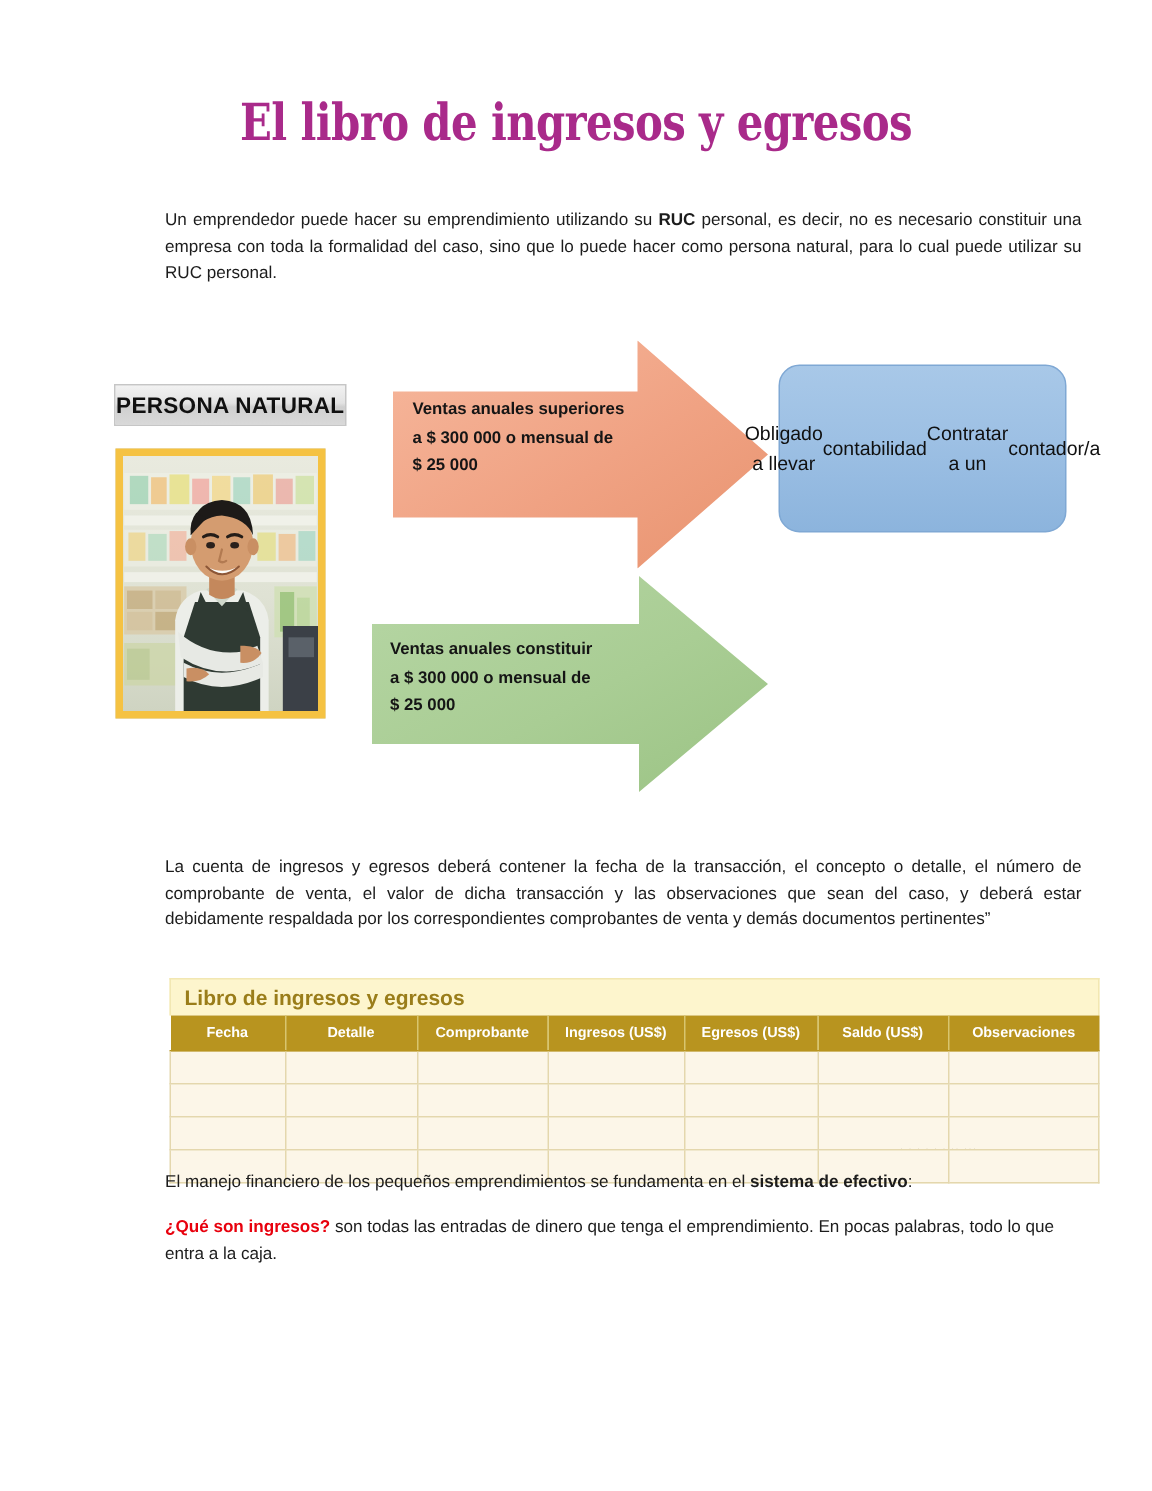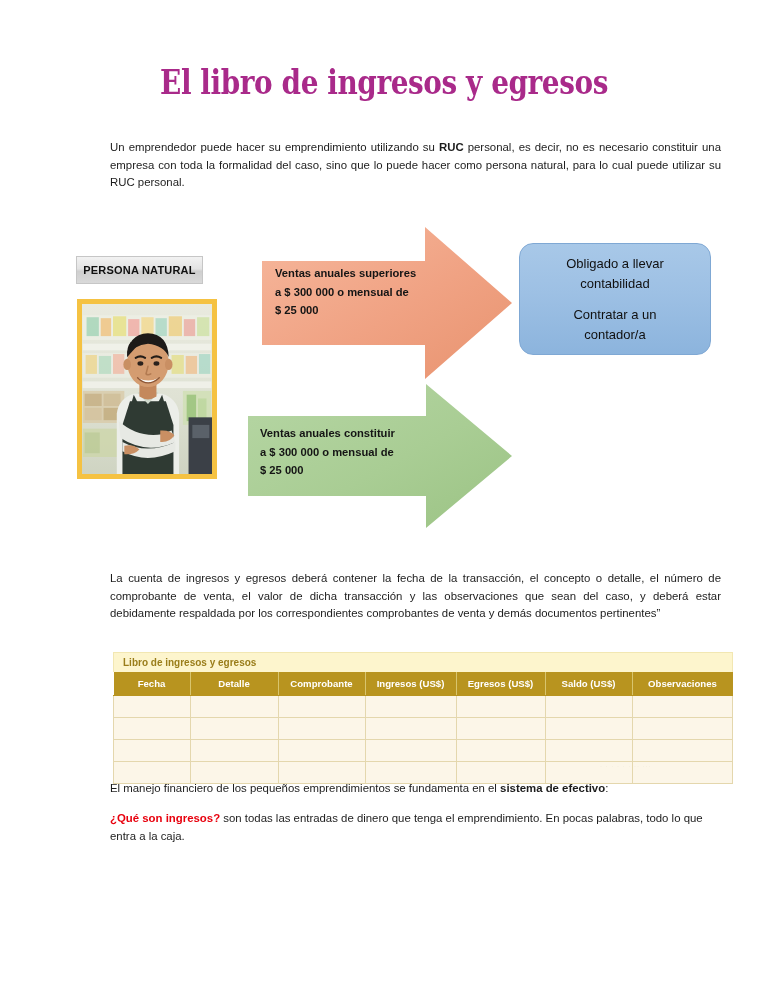--- a/index.html
+++ b/index.html
@@ -53,28 +53,28 @@
   #ingresos-para{ left: 110px; top: 810px; width: 611px; text-align: left; }
   #egresos-para { left: 110px; top: 858px; width: 611px; text-align: left; }
 
   
   .diagram { position: absolute; left: 0; top: 0; width: 768px; height: 994px; pointer-events: none; }
 
   .persona-chip {
     position: absolute;
     left: 76px;
     top: 256px;
-    width: 127px;
+    width: 155px;
     height: 28px;
     background: linear-gradient(to bottom, #f2f2f2 0%, #e3e3e3 45%, #cfcfcf 55%, #d9d9d9 100%);
     border: 1px solid #c6c6c6;
     display: flex;
     align-items: center;
     justify-content: center;
-    font-size: 11px;
+    font-size: 15px;
     font-weight: bold;
     letter-spacing: 0.2px;
     color: #101010;
     box-sizing: border-box;
   }
 
   .photo-frame {
     position: absolute;
     left: 77px;
     top: 299px;
@@ -100,21 +100,21 @@
   #arrow-orange { left: 262px; top: 227px; width: 250px; height: 152px; }
   #arrow-orange-label { left: 275px; top: 264px; width: 175px; }
 
   #arrow-green { left: 248px; top: 384px; width: 264px; height: 144px; }
   #arrow-green-label { left: 260px; top: 424px; width: 180px; }
 
   .result-box {
     position: absolute;
     border-radius: 14px;
     display: flex;
-    flex-direction: column;
+    flex-direction: row;
     align-items: center;
     justify-content: center;
     text-align: center;
     font-size: 13px;
     line-height: 20px;
     color: #101010;
     box-sizing: border-box;
   }
   #box-blue {
     left: 519px;
@@ -143,21 +143,21 @@
     width: 585px;
     border-collapse: collapse;
     table-layout: fixed;
     font-size: 10px;
   }
   .book-table caption {
     caption-side: top;
     background: #fdf5cd;
     color: #9a7d1a;
     font-weight: bold;
-    font-size: 10px;
+    font-size: 14px;
     text-align: left;
     padding: 4px 8px 4px 9px;
     border: 1px solid #f2e7b2;
     border-bottom: none;
     box-sizing: border-box;
   }
   .book-table th {
     background: #b8941f;
     color: #ffffff;
     font-weight: bold;

